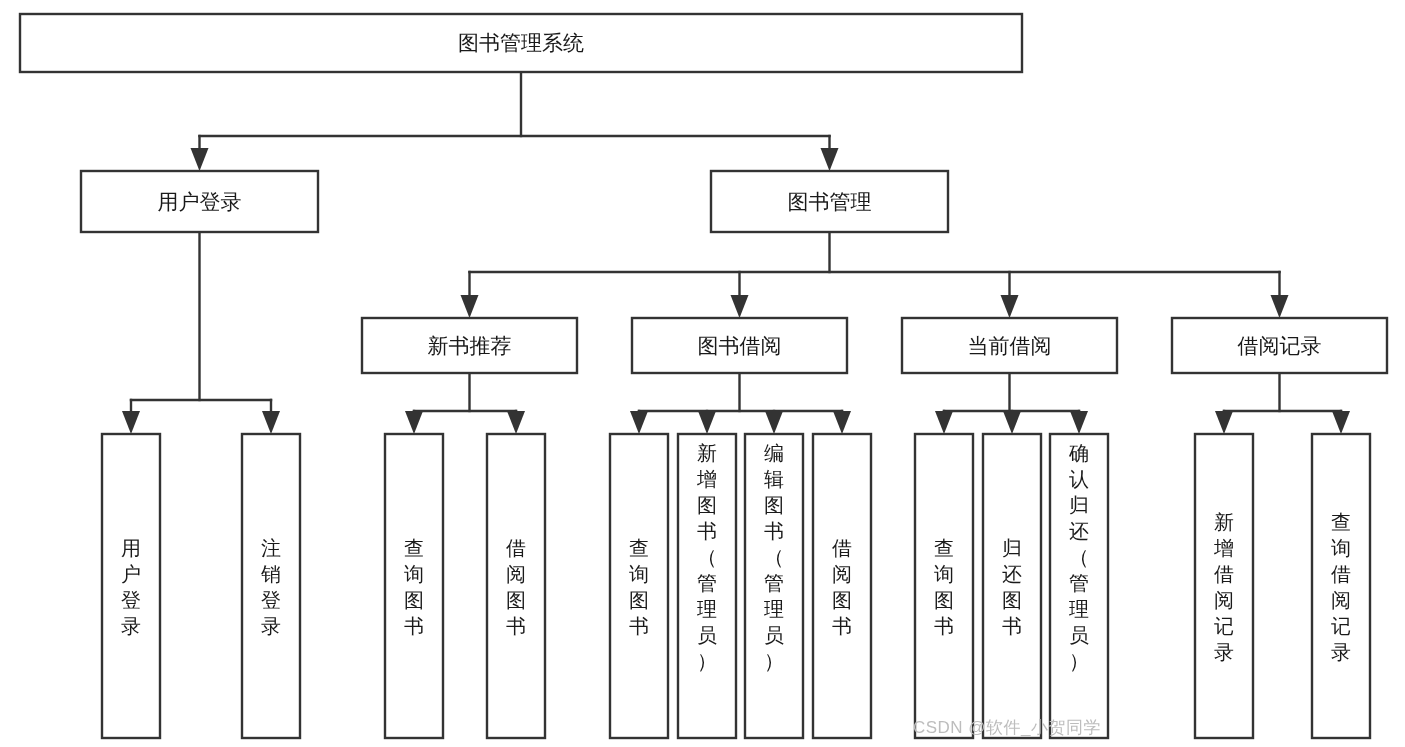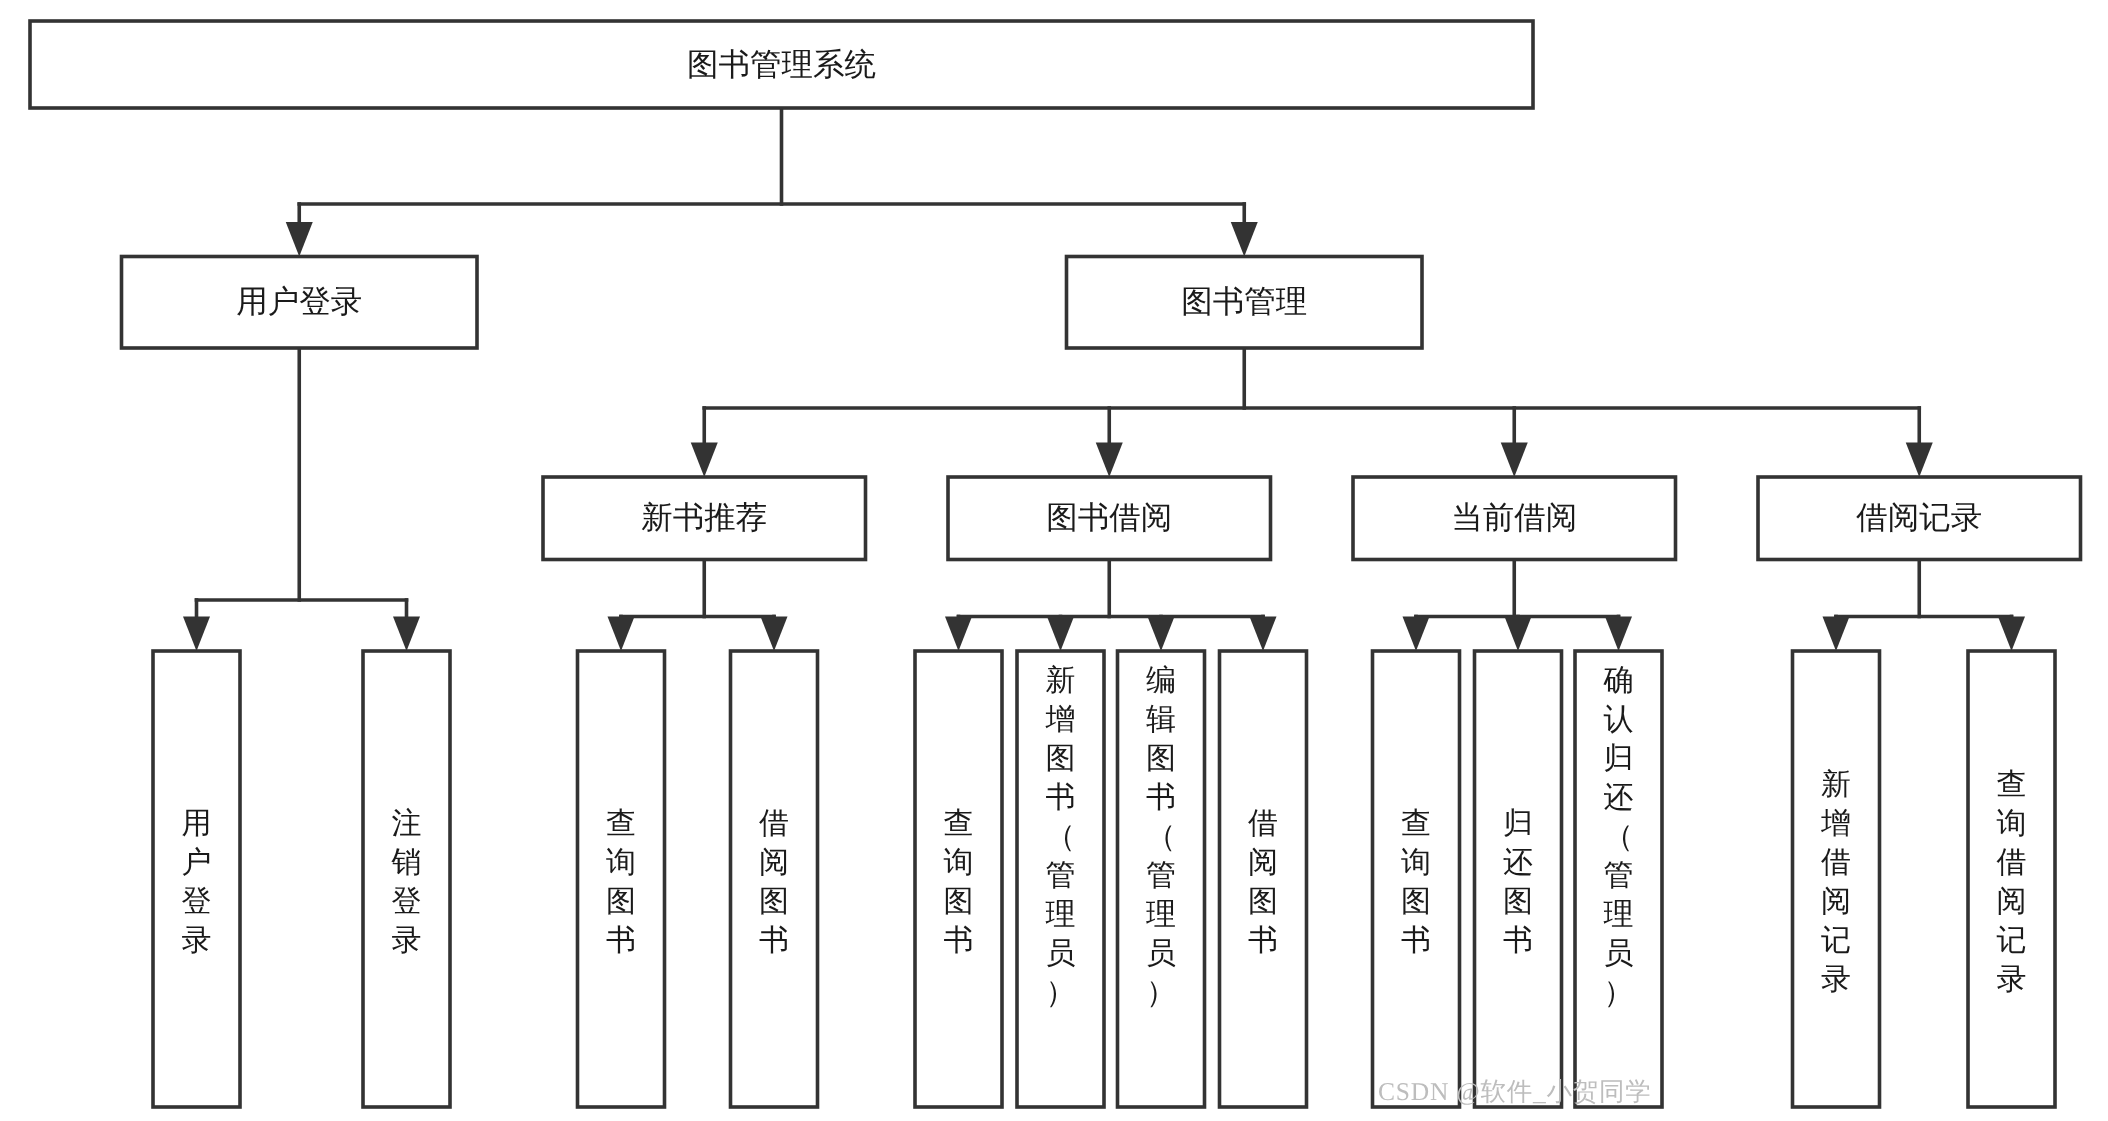--- a/index.html
+++ b/index.html
@@ -52,21 +52,21 @@
   .arrow-head {
     fill: #333333;
     stroke: none;
   }
   .watermark {
     position: absolute;
     right: 14px;
     bottom: 8px;
     color: #bdbdbd;
     font-size: 17px;
-    font-family: Liberation Serif, serif;
+    font-family: Liberation Sans, sans-serif;
     white-space: nowrap;
     letter-spacing: 0.5px;
     pointer-events: none;
   }
 </style>
 </head>
 <body>
 
 <div id="diagram-root">
   <svg id="flow" viewBox="0 0 1405 747" xmlns="http://www.w3.org/2000/svg">

